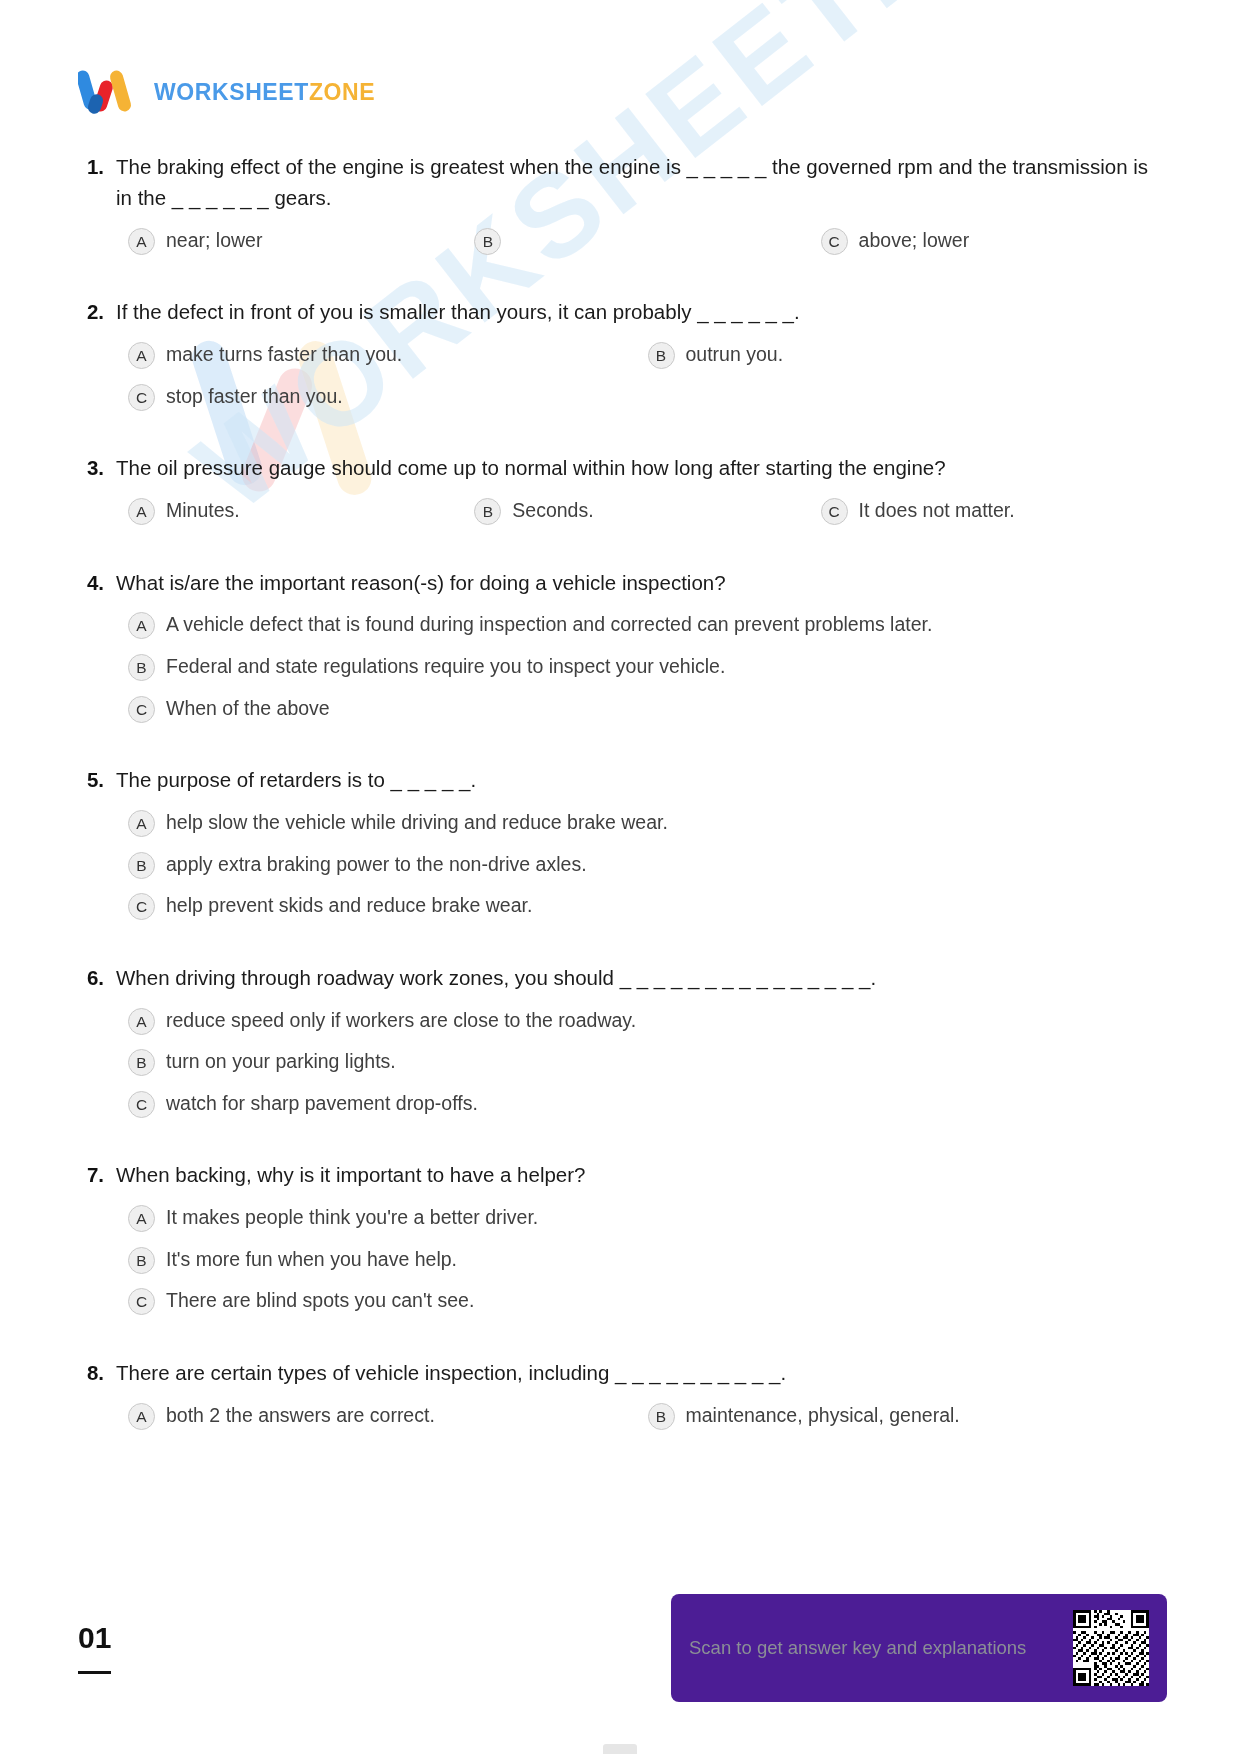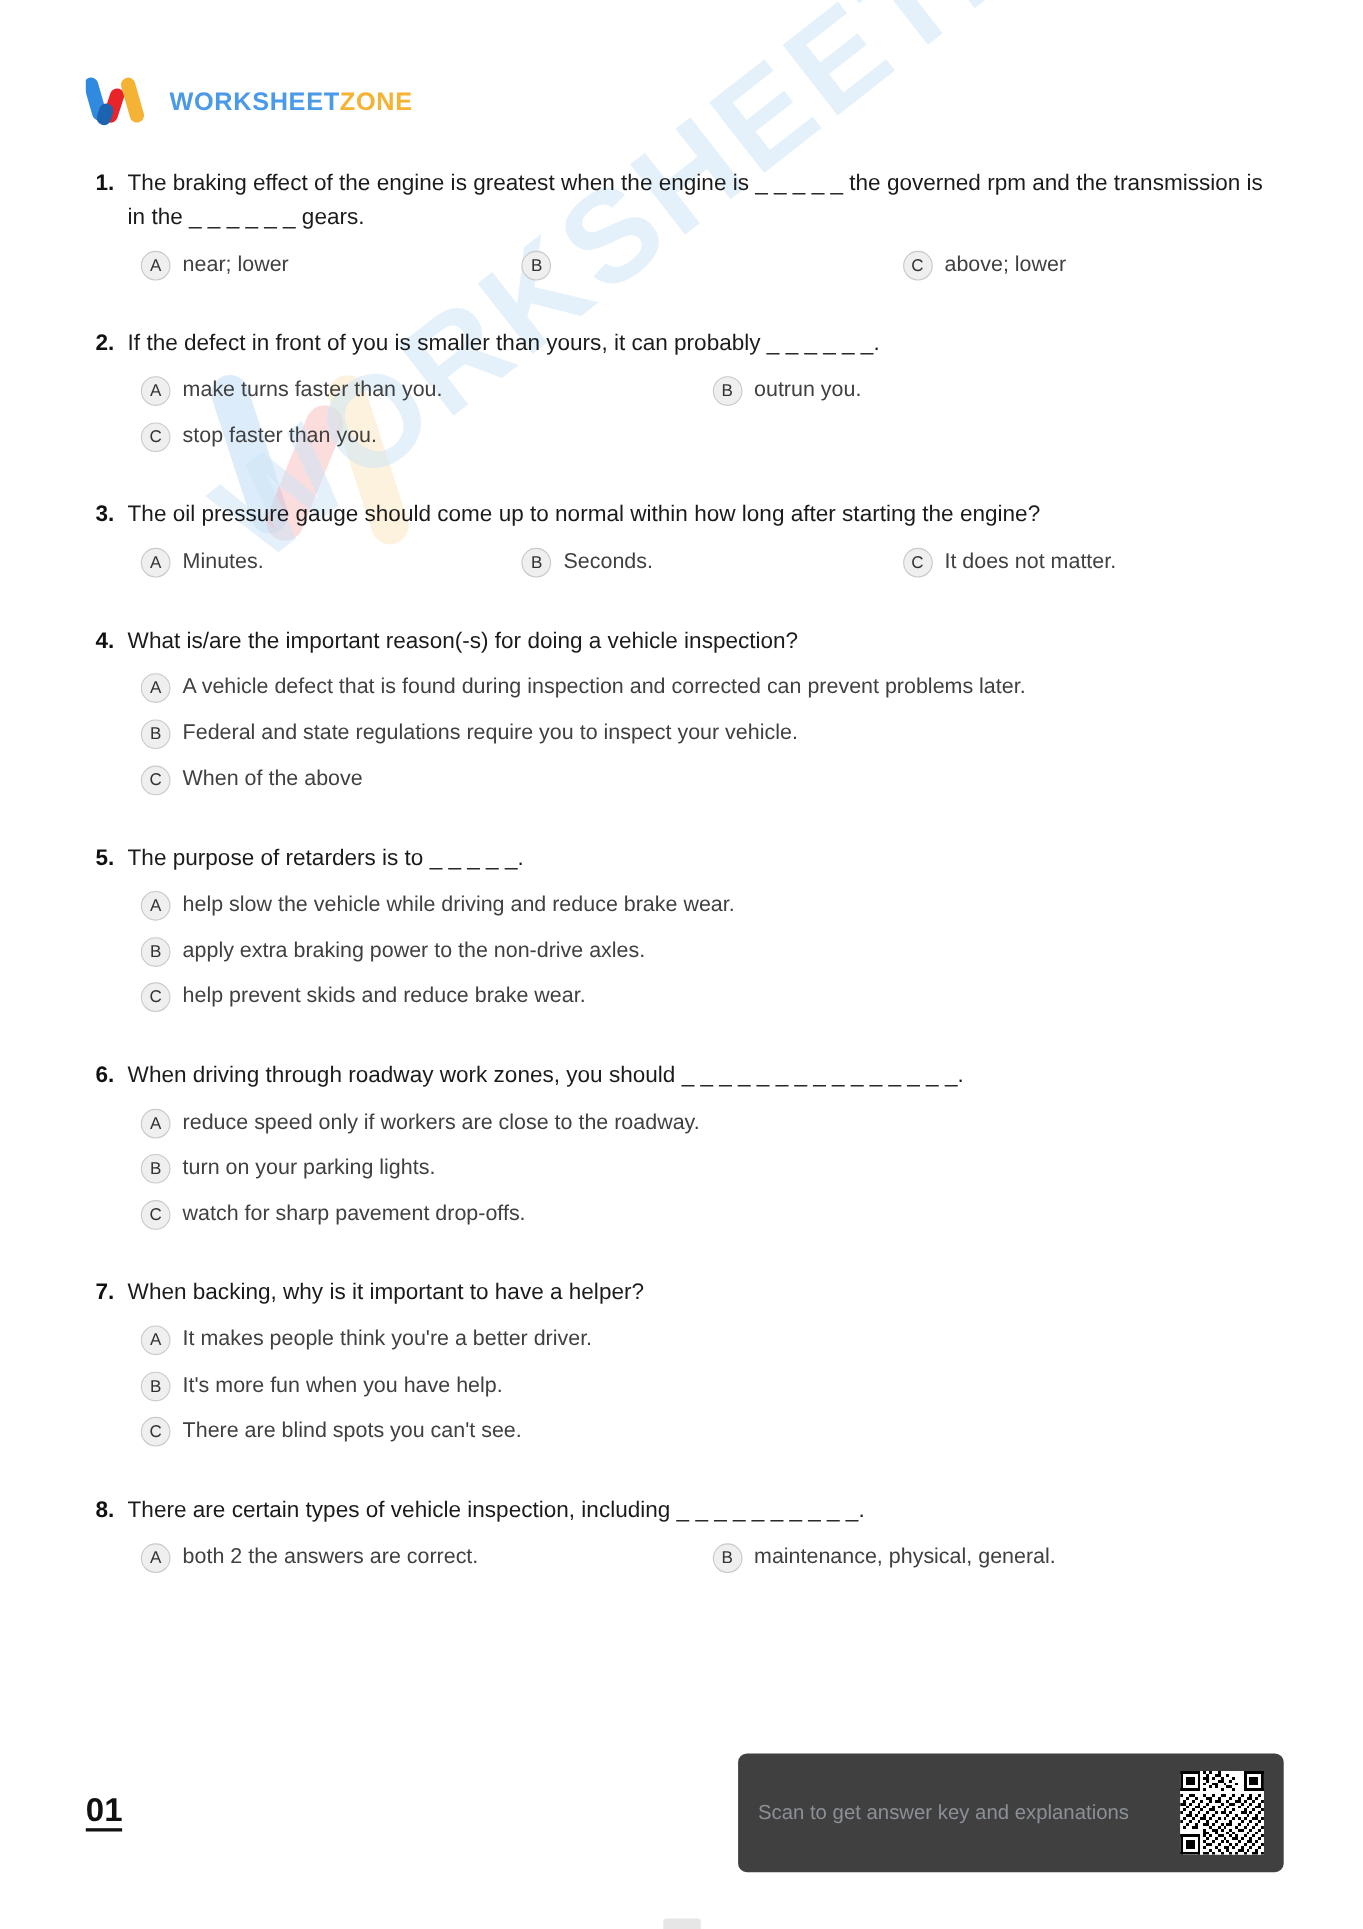--- a/index.html
+++ b/index.html
@@ -158,26 +158,26 @@
     z-index: 3;
     display: flex;
     align-items: center;
     padding: 0 72px 0 78px;
   }
   .page-no {
     font-size: 30px;
     font-weight: 700;
     color: #111;
     border-bottom: 3px solid #111;
-    padding-bottom: 1px;
+    padding-bottom: 18px;
     line-height: 1;
   }
   .scan-box {
     margin-left: auto;
-    background: #404040;
+    background: #4c1d95;
     border-radius: 8px;
     display: flex;
     align-items: center;
     gap: 18px;
     padding: 16px 18px;
     width: 496px;
     justify-content: space-between;
   }
   .scan-text {
     font-size: 18.5px;

